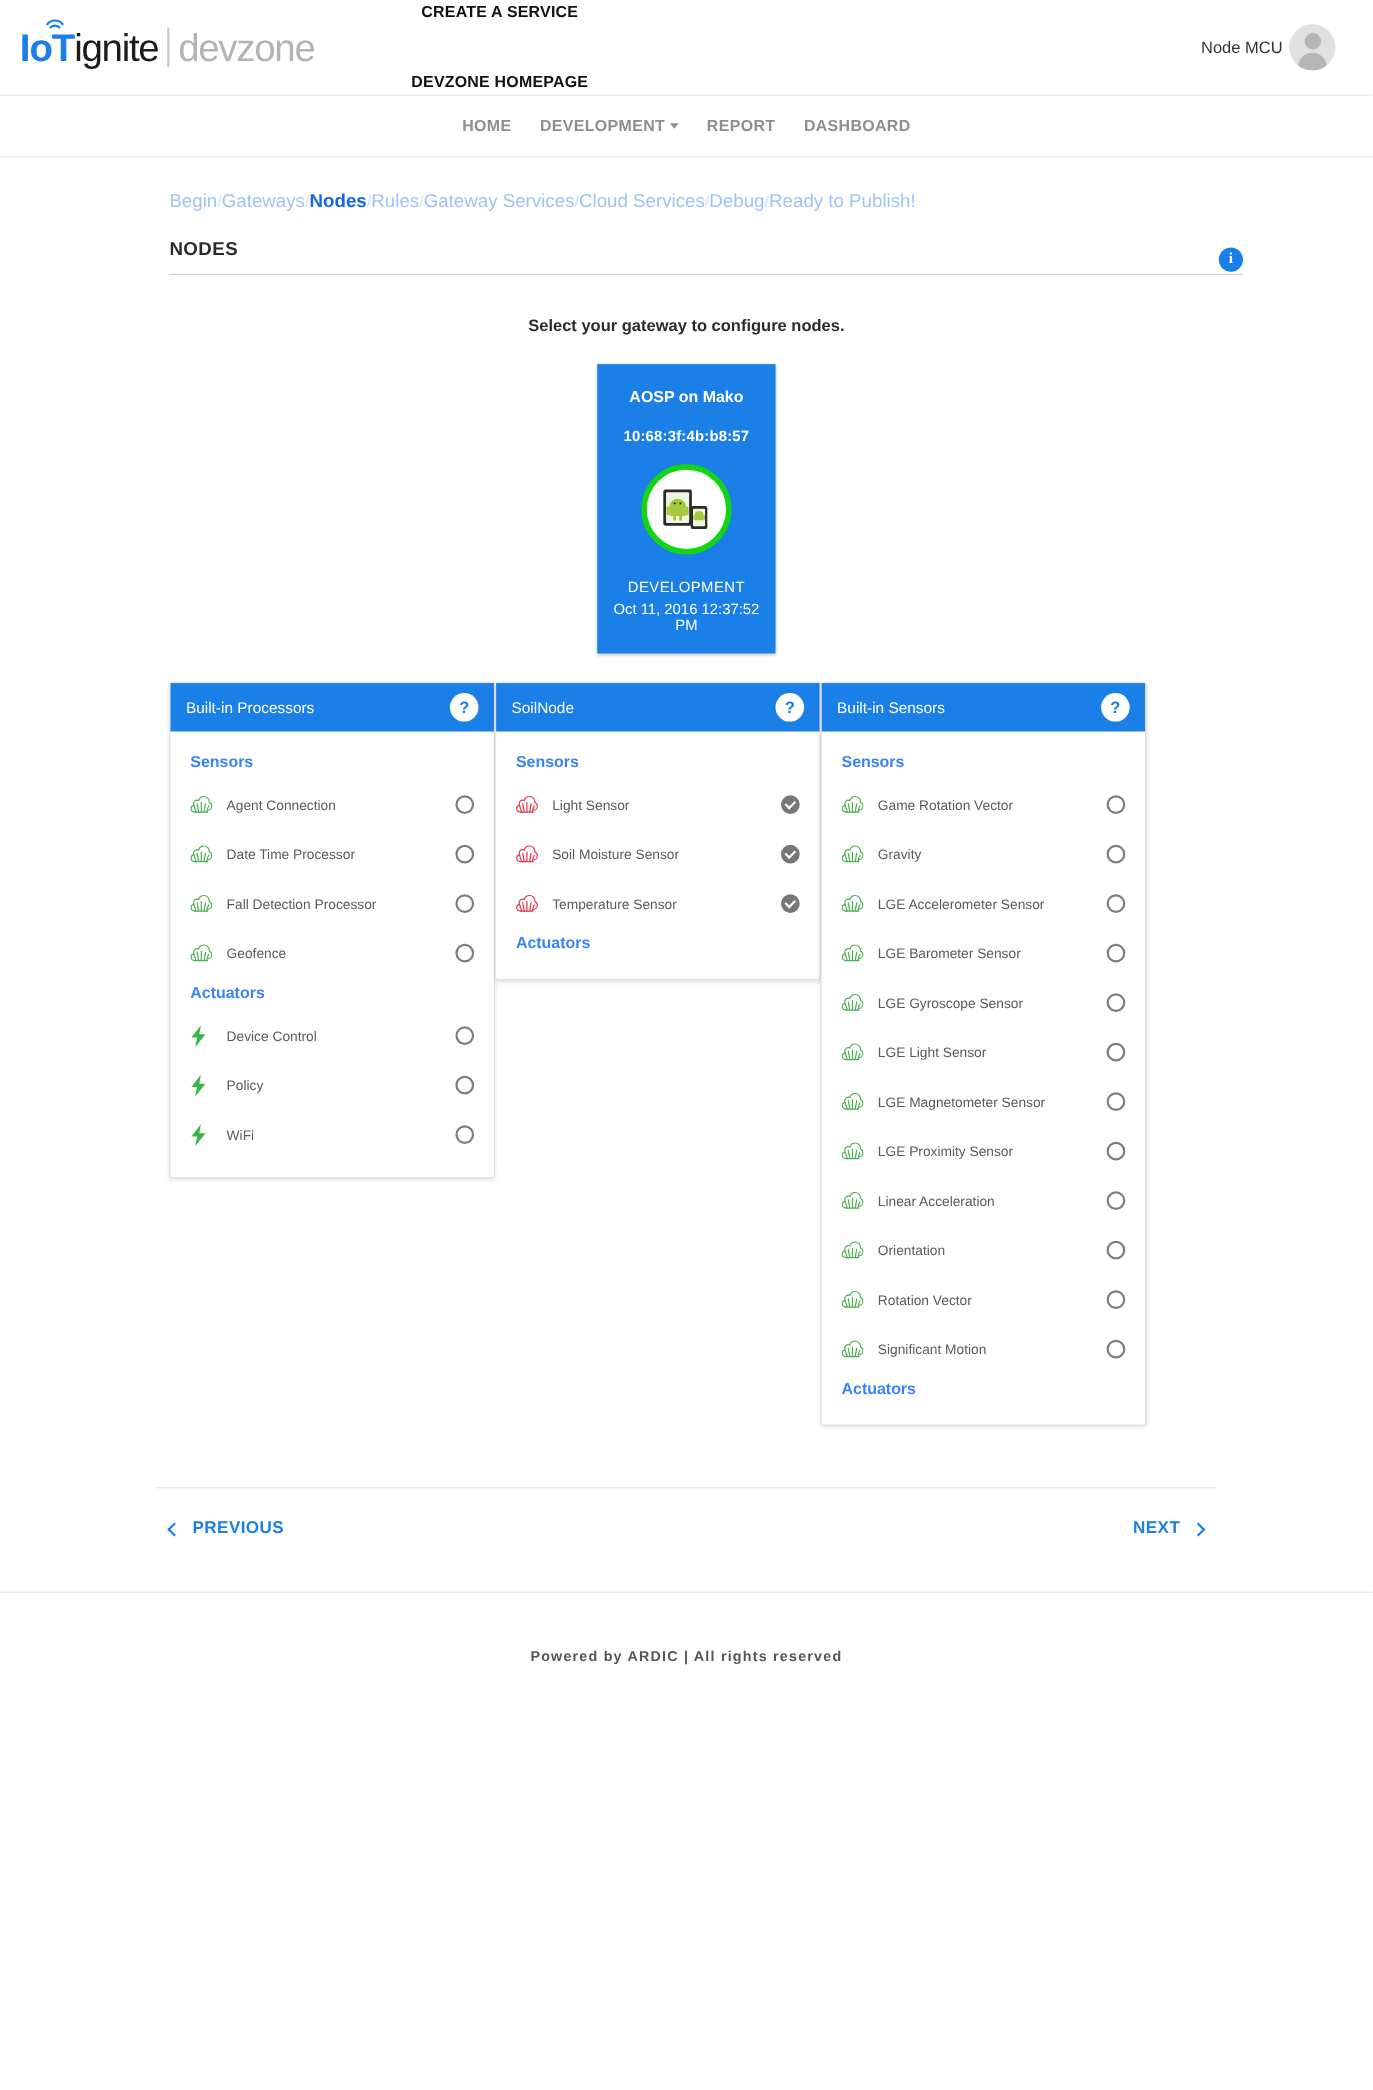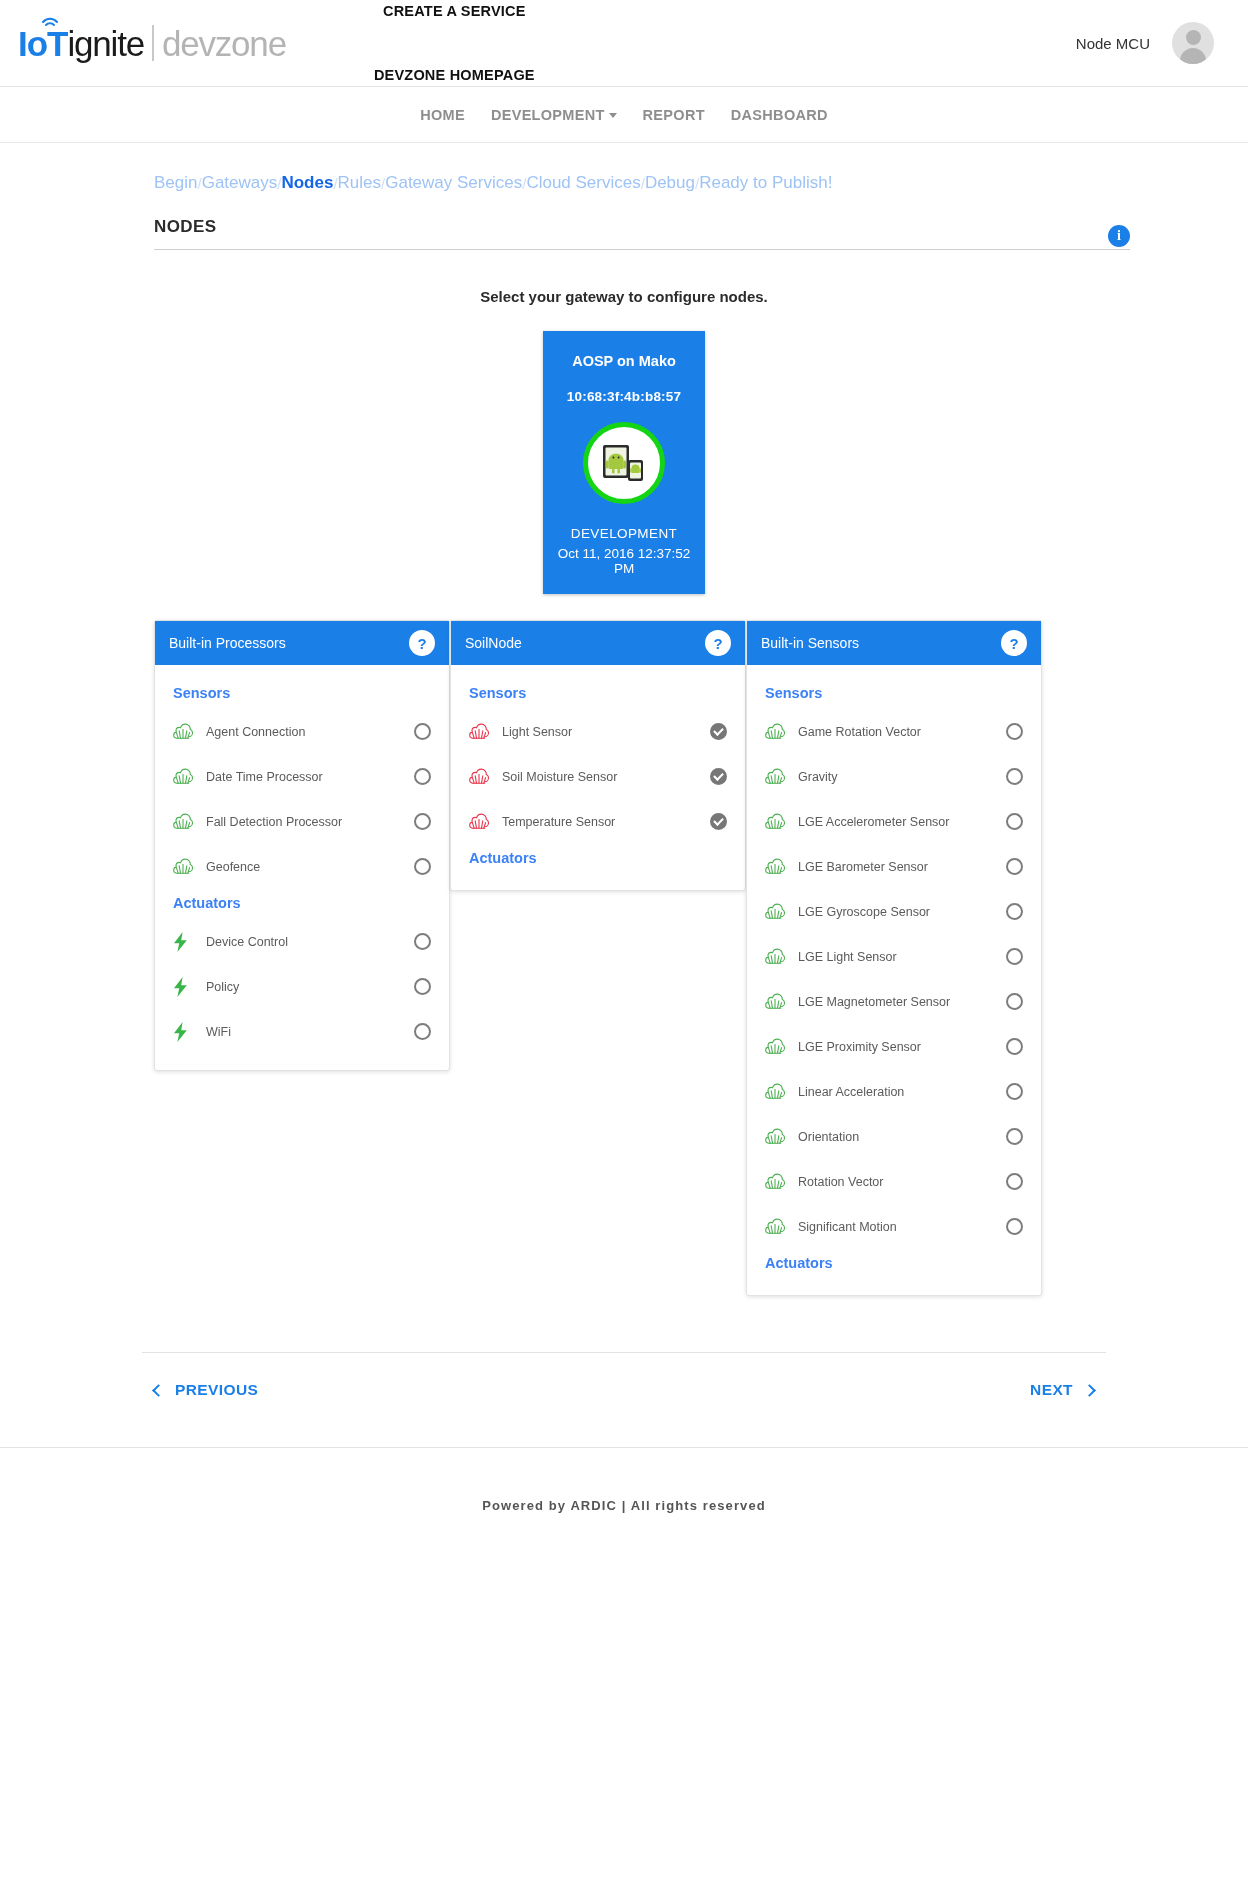--- a/index.html
+++ b/index.html
@@ -37,21 +37,21 @@
   }
   .logo-devzone {
     font-size: 35px; color: #b4b4b4; font-weight: 300; letter-spacing: -1.2px; line-height: 1;
   }
   .topnav { display: flex; align-items: center; margin-left: 88px; gap: 48px; flex-direction: column; }
   .topnav a {
     font-size: 14.5px; font-weight: bold; color: #111; text-decoration: none;
     letter-spacing: 0.2px;
   }
   .topbar-right {
-    margin-left: auto; display: flex; align-items: center; gap: 22px;
+    margin-left: auto; display: flex; align-items: center; gap: 6px;
   }
   .username { font-size: 15px; color: #333; }
   .avatar {
     width: 42px; height: 42px; border-radius: 50%; background: #e0e0e0;
     display: flex; align-items: flex-end; justify-content: center; overflow: hidden;
     position: relative;
   }
   .avatar .head {
     width: 15px; height: 15px; border-radius: 50%; background: #b5b5b5;
     position: absolute; top: 8px; left: 13.5px;

